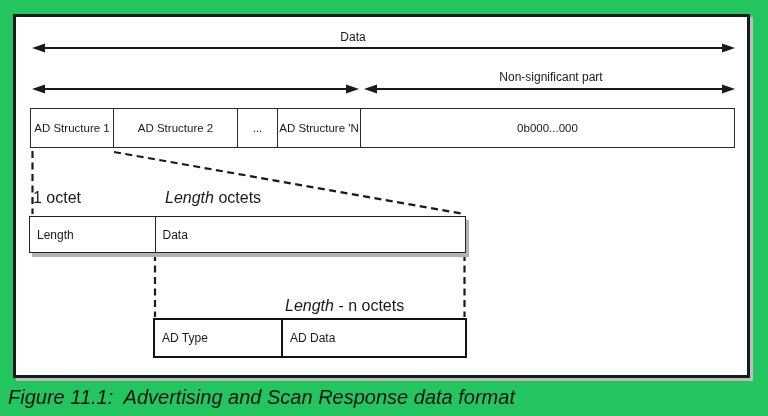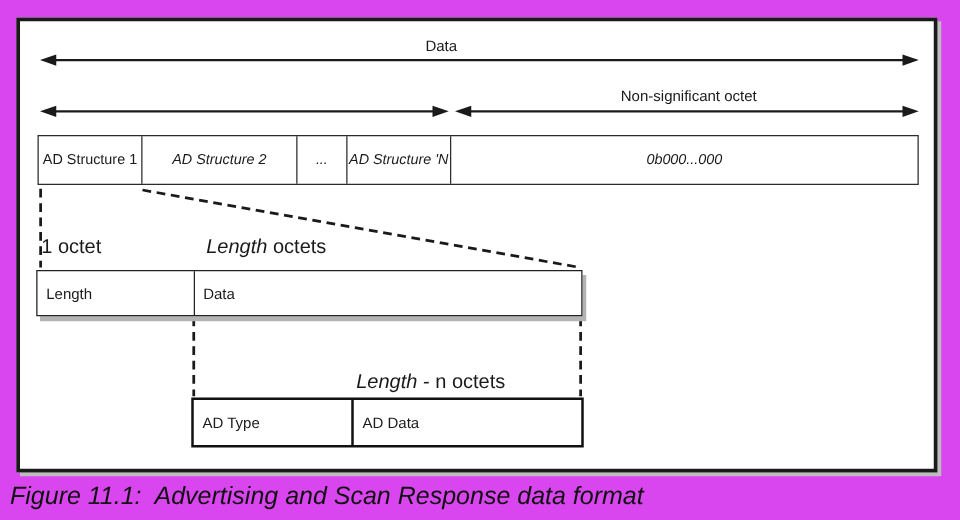--- a/index.html
+++ b/index.html
@@ -1,29 +1,29 @@
 <!DOCTYPE html>
 <html><head>
 <meta charset="utf-8">
 <style>
   html,body{margin:0;padding:0;background:#ffffff;}
-  #page{position:relative;width:768px;height:416px;background:#d946ef;overflow:hidden;
+  #page{position:relative;width:768px;height:416px;background:#22c55e;overflow:hidden;
         font-family:"Liberation Sans", sans-serif;color:#1a1a1a;}
   .abs{position:absolute;}
   #frame{left:13px;top:14px;width:737px;height:364px;border:3px solid #1a1a1a;
          box-sizing:border-box;box-shadow:3px 3px 0 #bdbdbd;background:#ffffff;}
   #overlay{left:0;top:0;width:768px;height:416px;pointer-events:none;}
   .arrow-label{font-size:12px;text-align:center;white-space:nowrap;}
   .size-label{font-size:16px;white-space:nowrap;}
   .size-label .it{font-style:italic;}
   .boxrow{display:flex;box-sizing:border-box;background:#ffffff;}
   #structure-row{left:30px;top:108px;width:705px;height:40px;border:1px solid #2b2b2b;}
   #structure-row .cell{display:flex;align-items:center;justify-content:center;
          font-size:11.5px;white-space:nowrap;box-sizing:border-box;}
-  #structure-row .cell + .cell{border-left:1px solid #2b2b2b;font-style:italic;}
+  #structure-row .cell + .cell{border-left:1px solid #2b2b2b;}
   #len-data-box{left:29px;top:216px;width:437px;height:37px;border:1.5px solid #222222;
          box-shadow:3px 4px 0 #b3b3b3;}
   #len-data-box .cell, #adtype-box .cell{display:flex;align-items:center;
          padding-left:7px;font-size:12px;white-space:nowrap;box-sizing:border-box;}
   #len-data-box .cell + .cell{border-left:1.5px solid #222222;}
   #adtype-box{left:153px;top:318px;width:314px;height:40px;border:2px solid #111111;}
   #adtype-box .cell + .cell{border-left:2px solid #111111;}
   #caption{left:8px;top:386px;font-size:20px;font-style:italic;white-space:pre;color:#111111;}
   svg line, svg polygon{shape-rendering:auto;}
 </style>
@@ -56,21 +56,21 @@
 
     <g stroke="#1a1a1a" stroke-width="2.2" stroke-dasharray="7 4.5" fill="none">
       <line x1="32.5" y1="151" x2="32.5" y2="214"></line>
       <line x1="114" y1="152" x2="464" y2="214"></line>
       <line x1="155" y1="254" x2="155" y2="317"></line>
       <line x1="464.5" y1="254" x2="464.5" y2="317"></line>
     </g>
   </svg>
 
   <div class="abs arrow-label" style="left:313px;top:30px;width:80px;">Data</div>
-  <div class="abs arrow-label" style="left:471px;top:70px;width:160px;">Non-significant octet</div>
+  <div class="abs arrow-label" style="left:471px;top:70px;width:160px;">Non-significant part</div>
 
   <div id="structure-row" class="abs boxrow">
     <div class="cell" style="flex:0 0 82px;">AD Structure 1</div>
     <div class="cell" style="flex:0 0 124px;">AD Structure 2</div>
     <div class="cell" style="flex:0 0 40px;">...</div>
     <div class="cell" style="flex:0 0 83px;">AD Structure 'N</div>
     <div class="cell" style="flex:1 1 auto;">0b000...000</div>
   </div>
 
   <div class="abs size-label" style="left:33px;top:189px;">1 octet</div>

